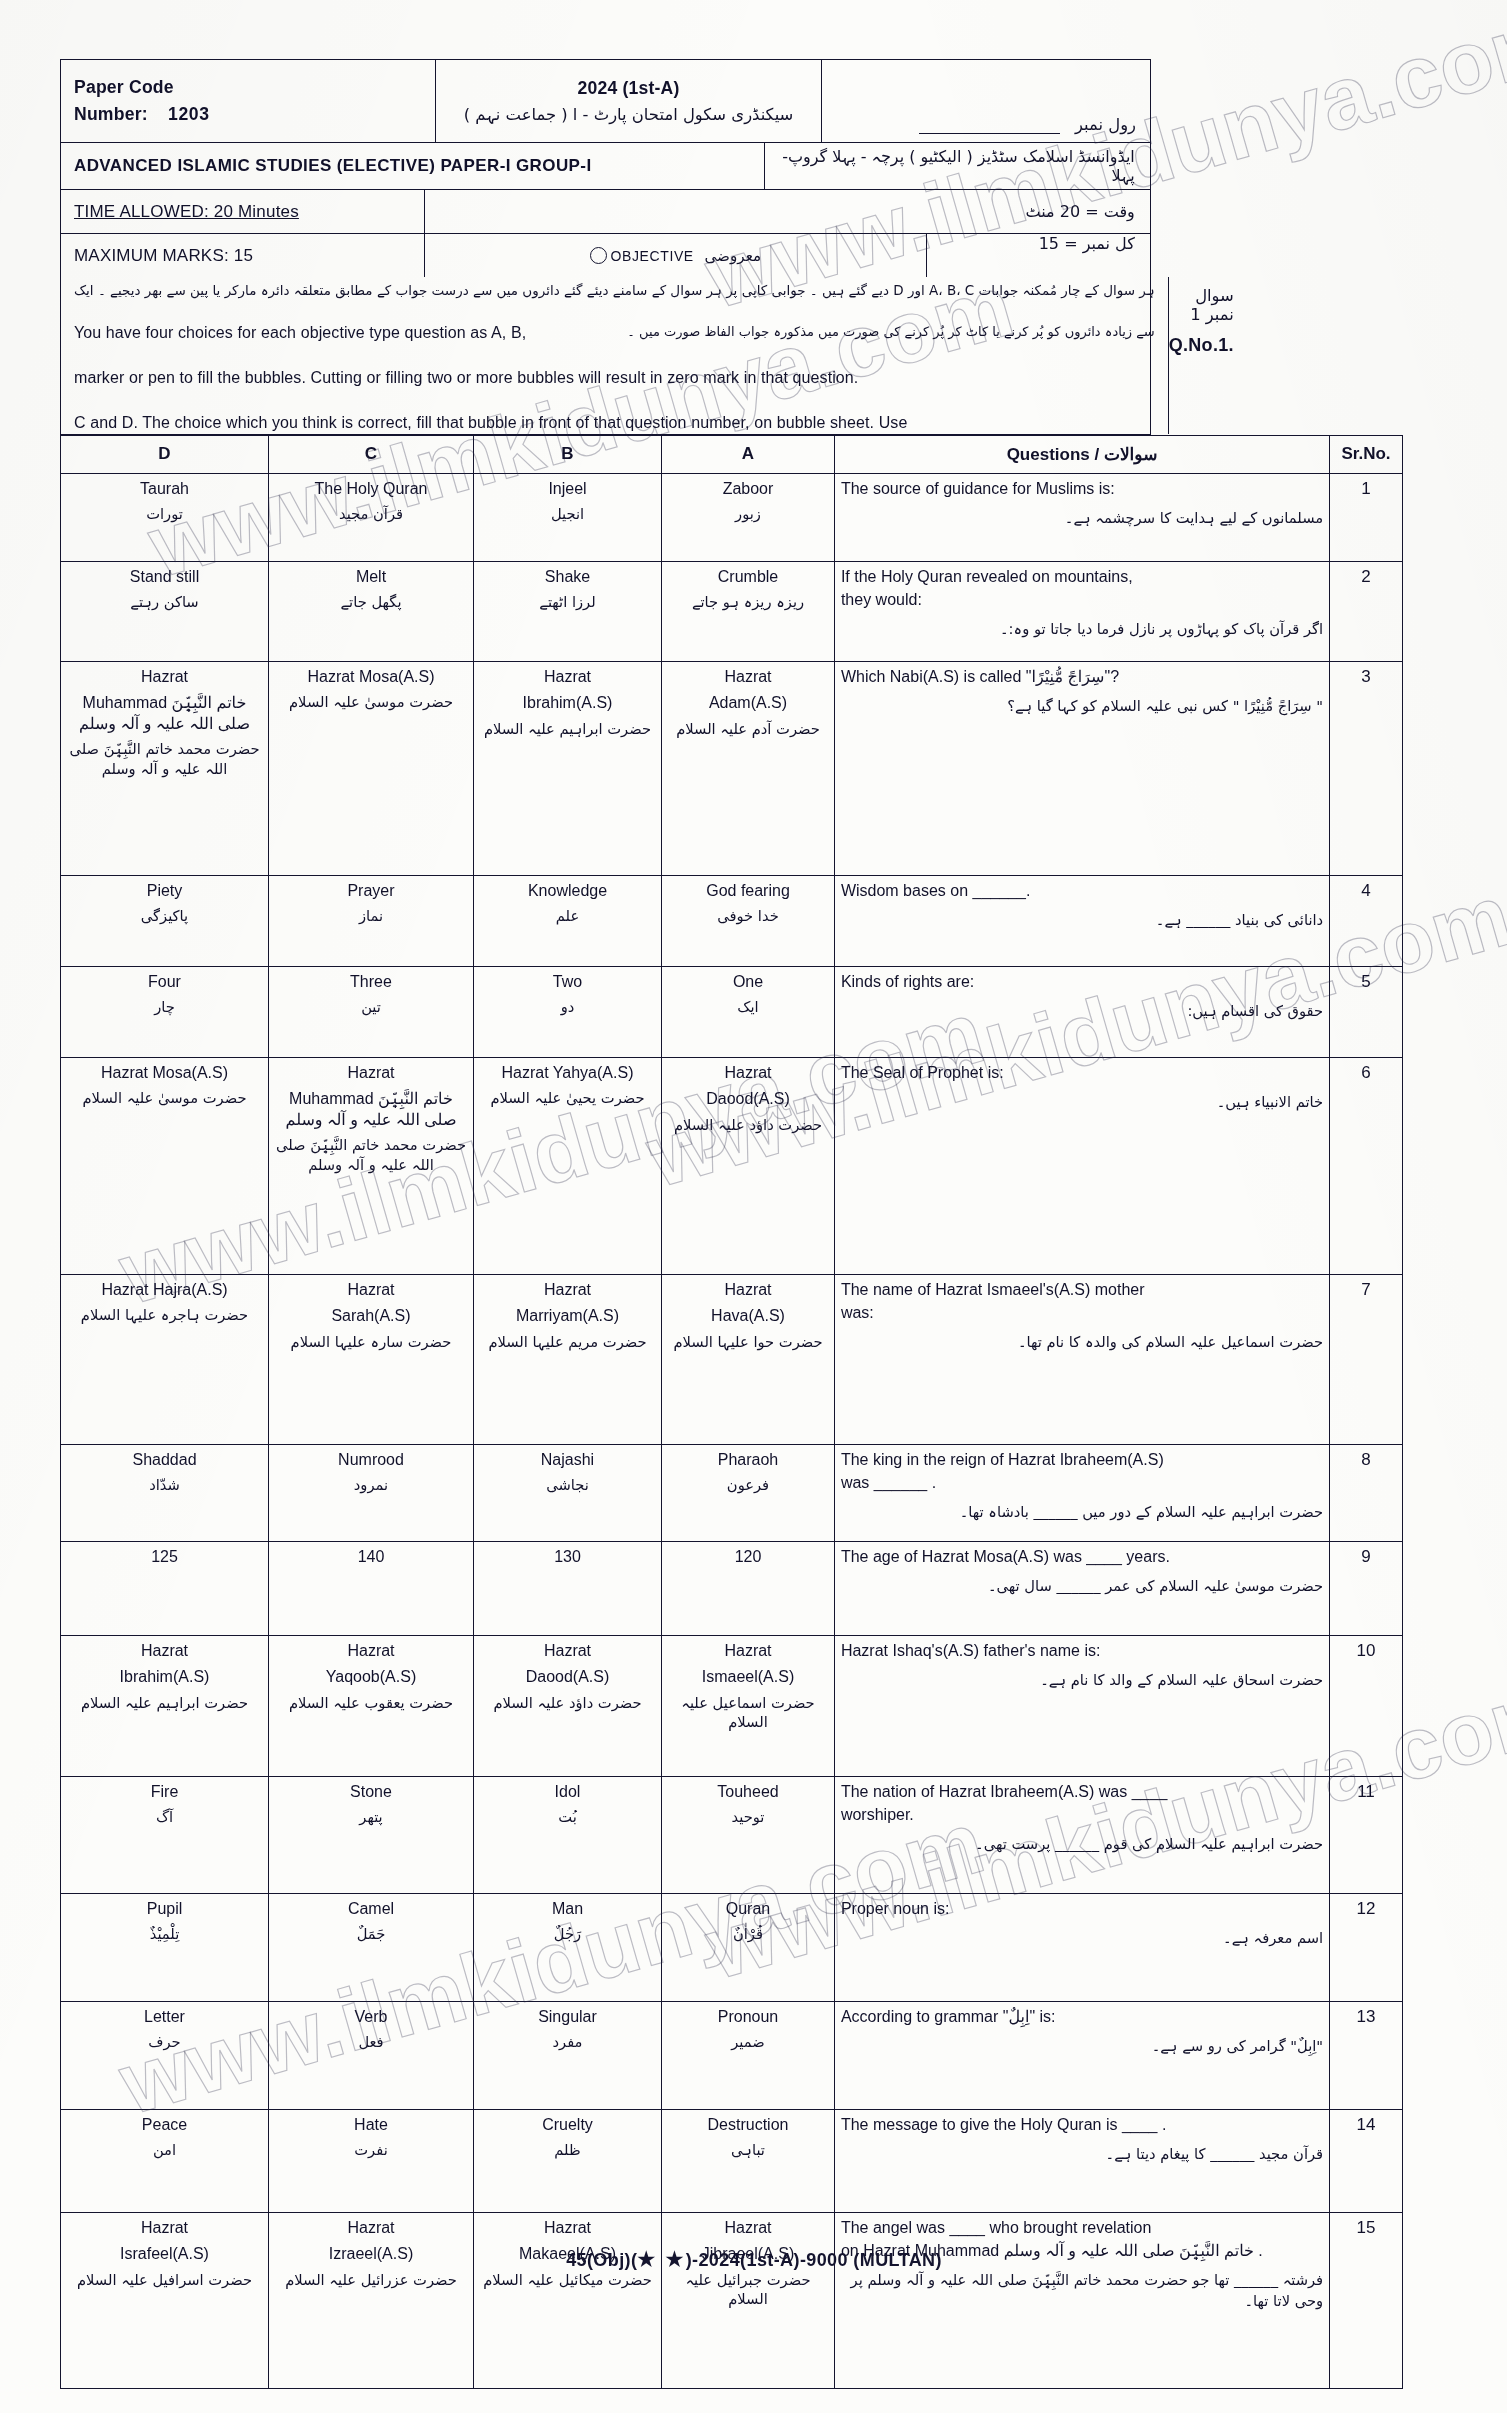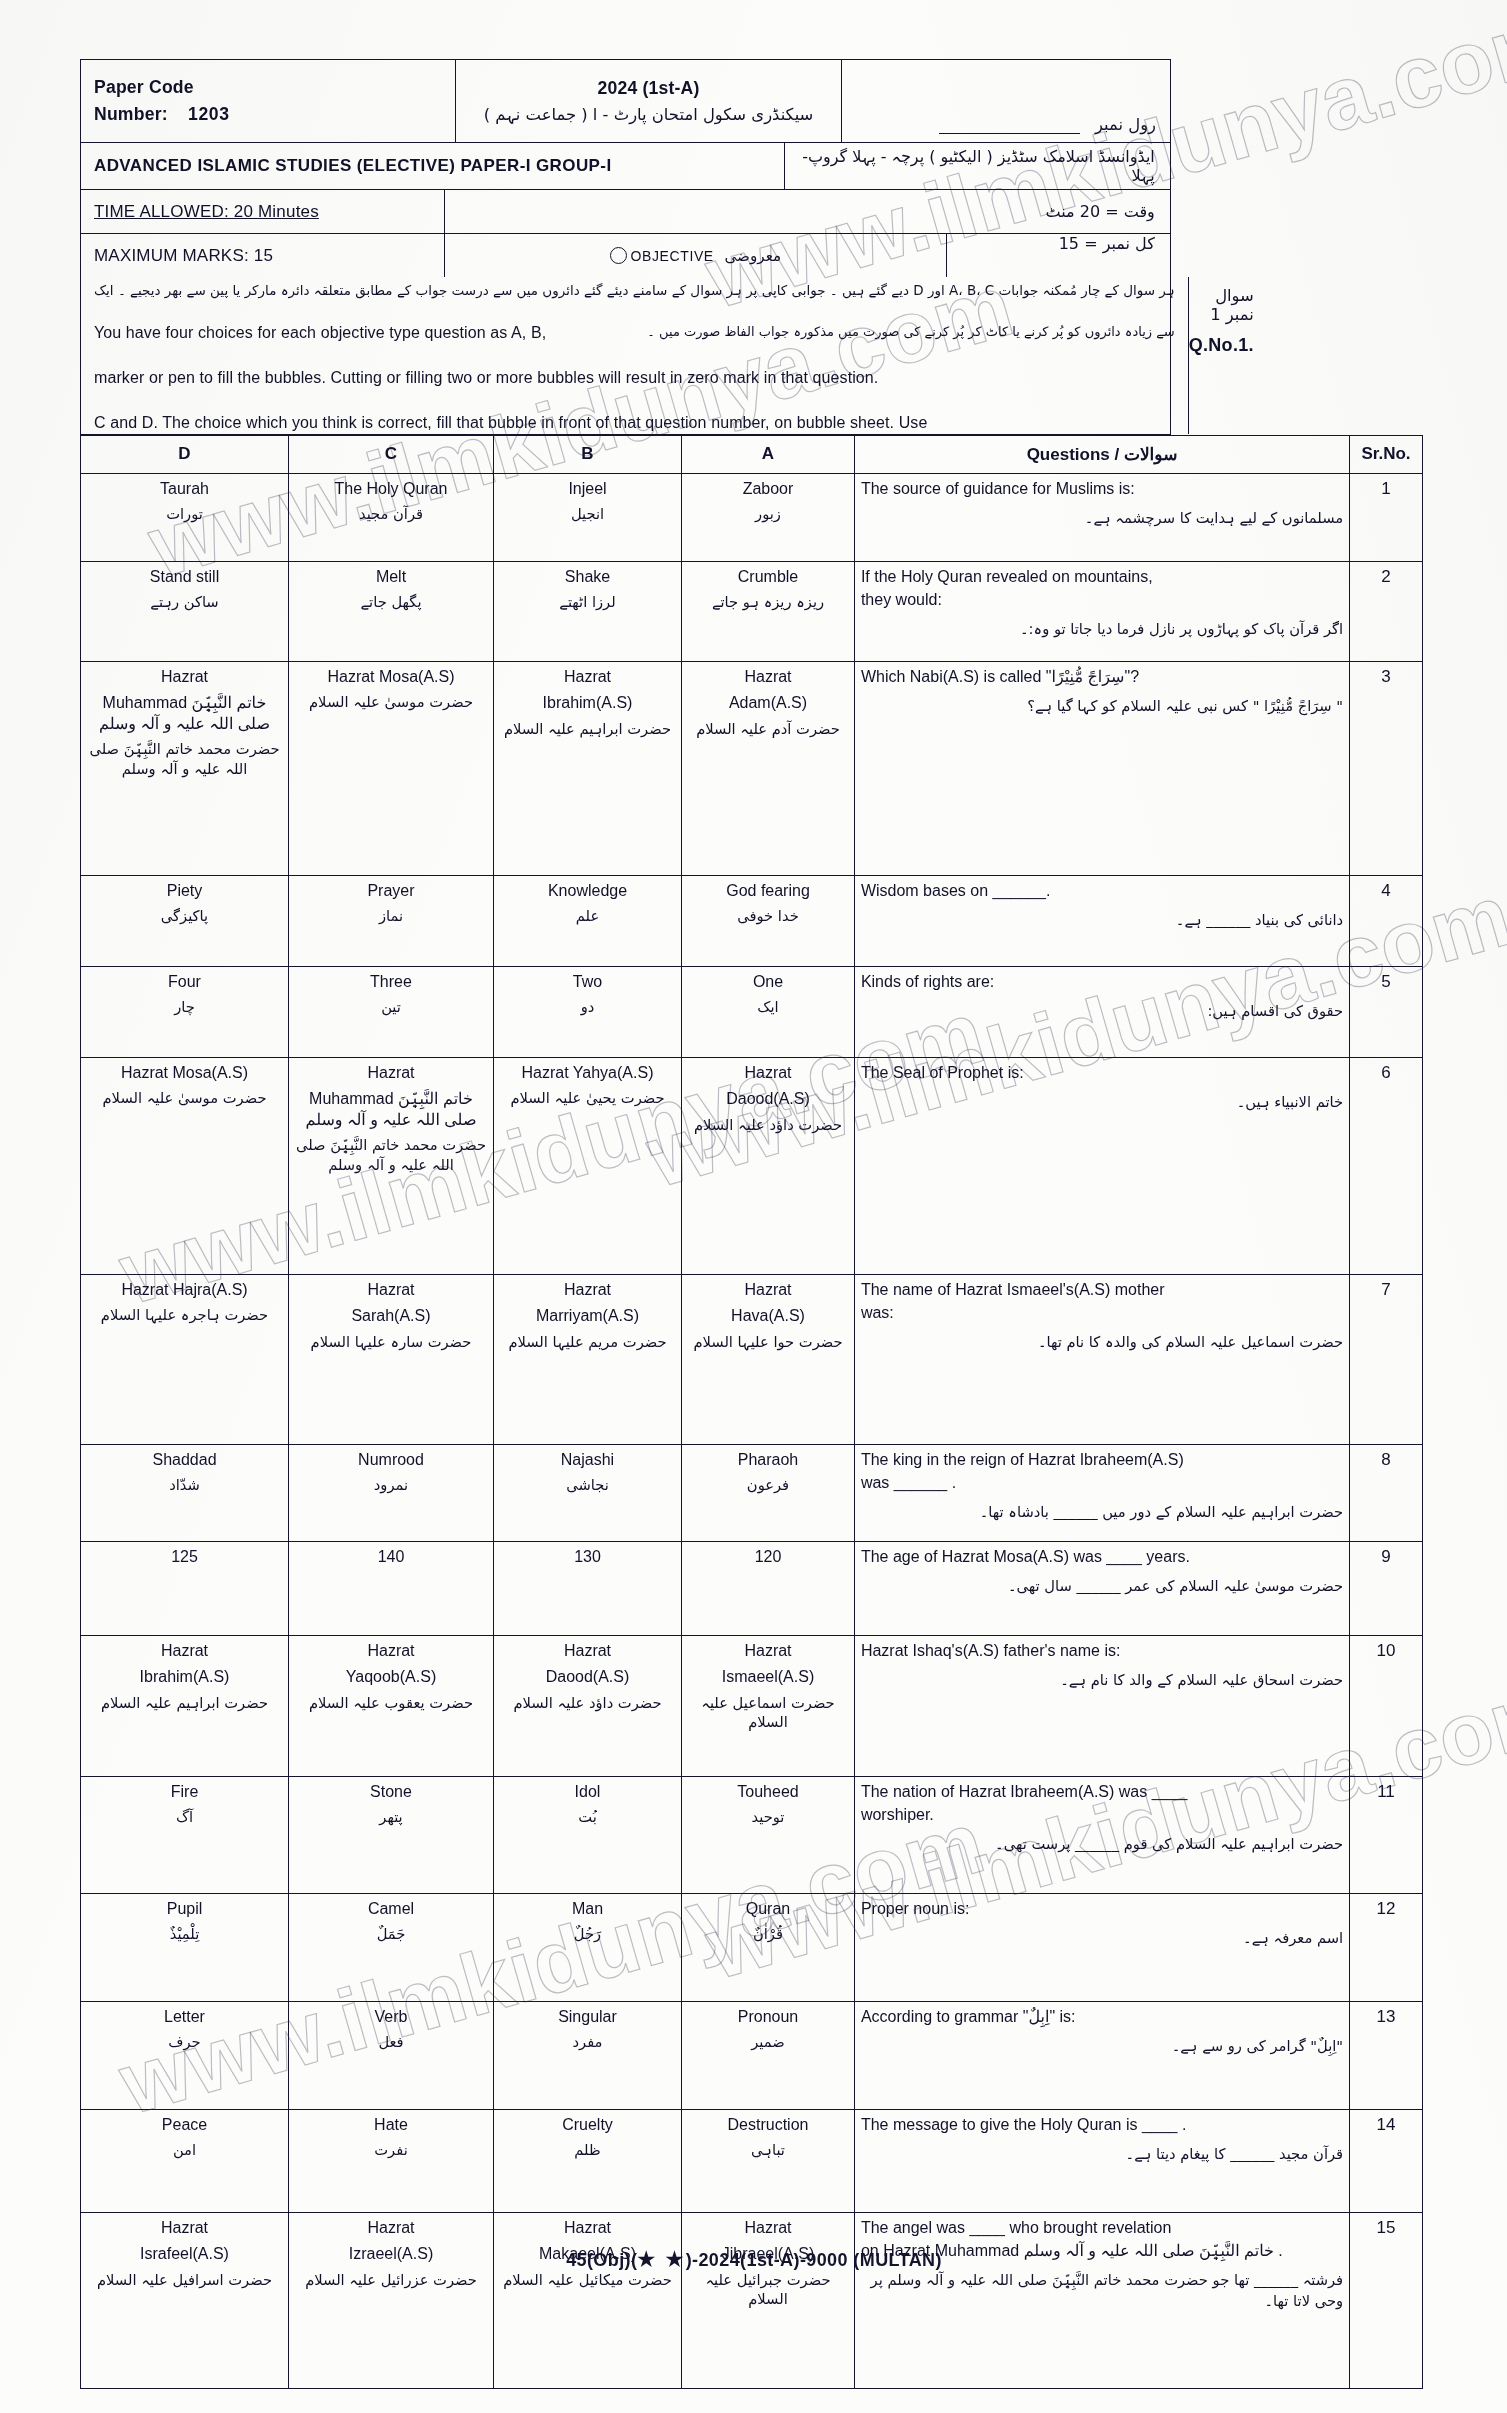--- a/index.html
+++ b/index.html
@@ -11,21 +11,21 @@
   }
   
   .page{
     position:absolute;inset:0;
     background:
       linear-gradient(110deg, rgba(0,0,0,0.018) 0%, rgba(0,0,0,0) 35%),
       linear-gradient(255deg, rgba(0,0,0,0.02) 0%, rgba(0,0,0,0) 30%),
       #fcfcfa;
   }
   .sheet{
-    position:absolute;left:80px;top:59px;width:1091px;
+    position:absolute;left:60px;top:59px;width:1091px;
     color:#11112a;
   }
   
   .hdrbox{border:1.8px solid #14142e;border-bottom:none;display:flex;}
   .hdrbox:last-of-type{border-bottom:1.8px solid #14142e;}
   .eng{font-family:"Liberation Sans",sans-serif;letter-spacing:0.2px;}
   .urdu{font-family:"DejaVu Sans",sans-serif;direction:rtl;}
 
   
   #hdr-row1{height:82px;}

